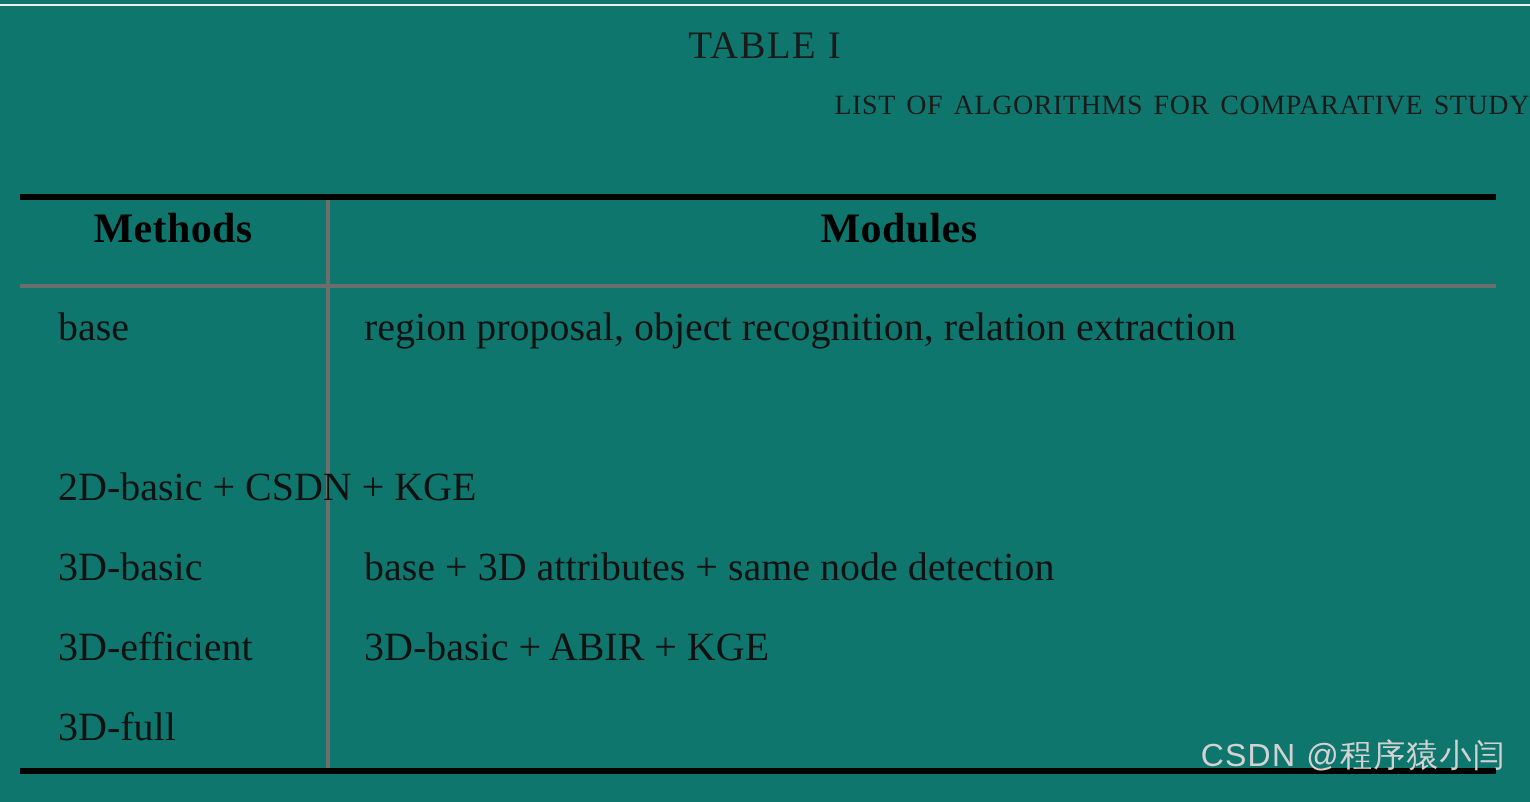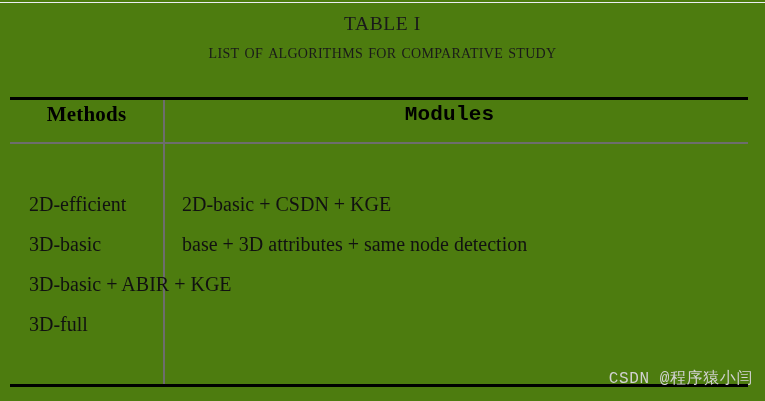--- a/index.html
+++ b/index.html
@@ -12,21 +12,21 @@
     background: #ffffff;
     font-family: "Liberation Serif", "DejaVu Serif", serif;
     color: #000000;
     overflow: hidden;
     position: relative;
   }
   #page {
     position: relative;
     width: 765px;
     height: 401px;
-    background: #4d7c0f;
+    background: #0f766e;
   }
   .top-hairline {
     position: absolute;
     left: 0;
     top: 2px;
     width: 765px;
     height: 1px;
     background: #eceef2;
   }
   .caption-block {
@@ -47,20 +47,21 @@
   .table-title {
     font-family: "Liberation Serif", "DejaVu Serif", serif;
     font-size: 19.5px;
     line-height: 26px;
     letter-spacing: 0.3px;
     color: #1a1a1a;
     font-weight: 400;
     font-variant: small-caps;
     text-transform: lowercase;
     margin-top: 3px;
+    text-align: right;
   }
   
 
   .table-wrap {
     position: absolute;
     left: 10px;
     top: 97px;
     width: 738px;
     height: 291px;
   }
@@ -118,21 +119,20 @@
     flex: 1;
     display: flex;
     align-items: center;
     justify-content: center;
     font-size: 21px;
     font-weight: bold;
     color: #000000;
     letter-spacing: 0.2px;
     padding-right: 12px;
     box-sizing: border-box;
-    font-family: Liberation Mono, monospace;
   }
   .body-rows {
     position: absolute;
     left: 0;
     top: 47px;
     width: 738px;
     height: 240px;
   }
   .data-row {
     display: flex;
@@ -152,21 +152,21 @@
     box-sizing: border-box;
     padding-left: 19px;
     font-size: 20px;
     color: #111111;
     white-space: nowrap;
   }
   .watermark {
     position: absolute;
     right: 12px;
     bottom: 12px;
-    font-family: Liberation Mono, monospace;
+    font-family: Liberation Sans, sans-serif;
     font-size: 16px;
     color: #d2d2d2;
     letter-spacing: 0.6px;
     user-select: none;
     white-space: nowrap;
   }
 </style>
 </head>
 <body>
 
@@ -186,35 +186,39 @@
     <div class="rule-bottom"></div>
     <div class="rule-vertical"></div>
 
     <div class="header-row">
       <div class="header-cell-methods">Methods</div>
       <div class="header-cell-modules">Modules</div>
     </div>
 
     <div class="body-rows">
 
-
-      <div class="data-row">
-      </div>
-
-      <div class="data-row">
-        <div class="cell-method">2D-efficient</div>
+      <div class="data-row">
+        <div class="cell-method">base</div>
+        <div class="cell-module">region proposal, object recognition, relation extraction</div>
+      </div>
+
+      <div class="data-row">
+      </div>
+
+      <div class="data-row">
         <div class="cell-module">2D-basic + CSDN + KGE</div>
       </div>
 
       <div class="data-row">
         <div class="cell-method">3D-basic</div>
         <div class="cell-module">base + 3D attributes + same node detection</div>
       </div>
 
       <div class="data-row">
+        <div class="cell-method">3D-efficient</div>
         <div class="cell-module">3D-basic + ABIR + KGE</div>
       </div>
 
       <div class="data-row">
         <div class="cell-method">3D-full</div>
       </div>
 
     </div>
   </div>
 

